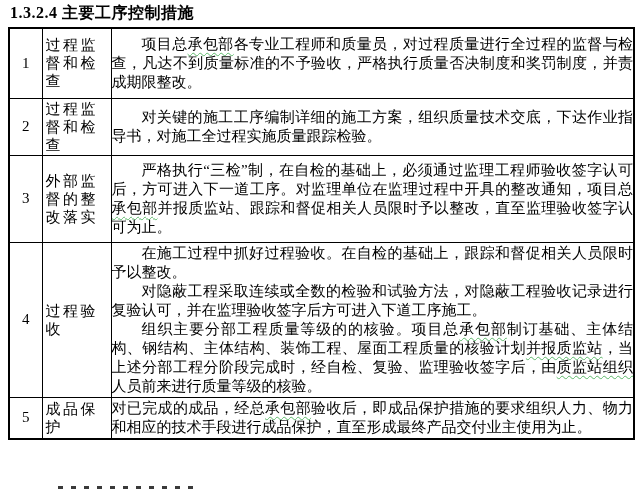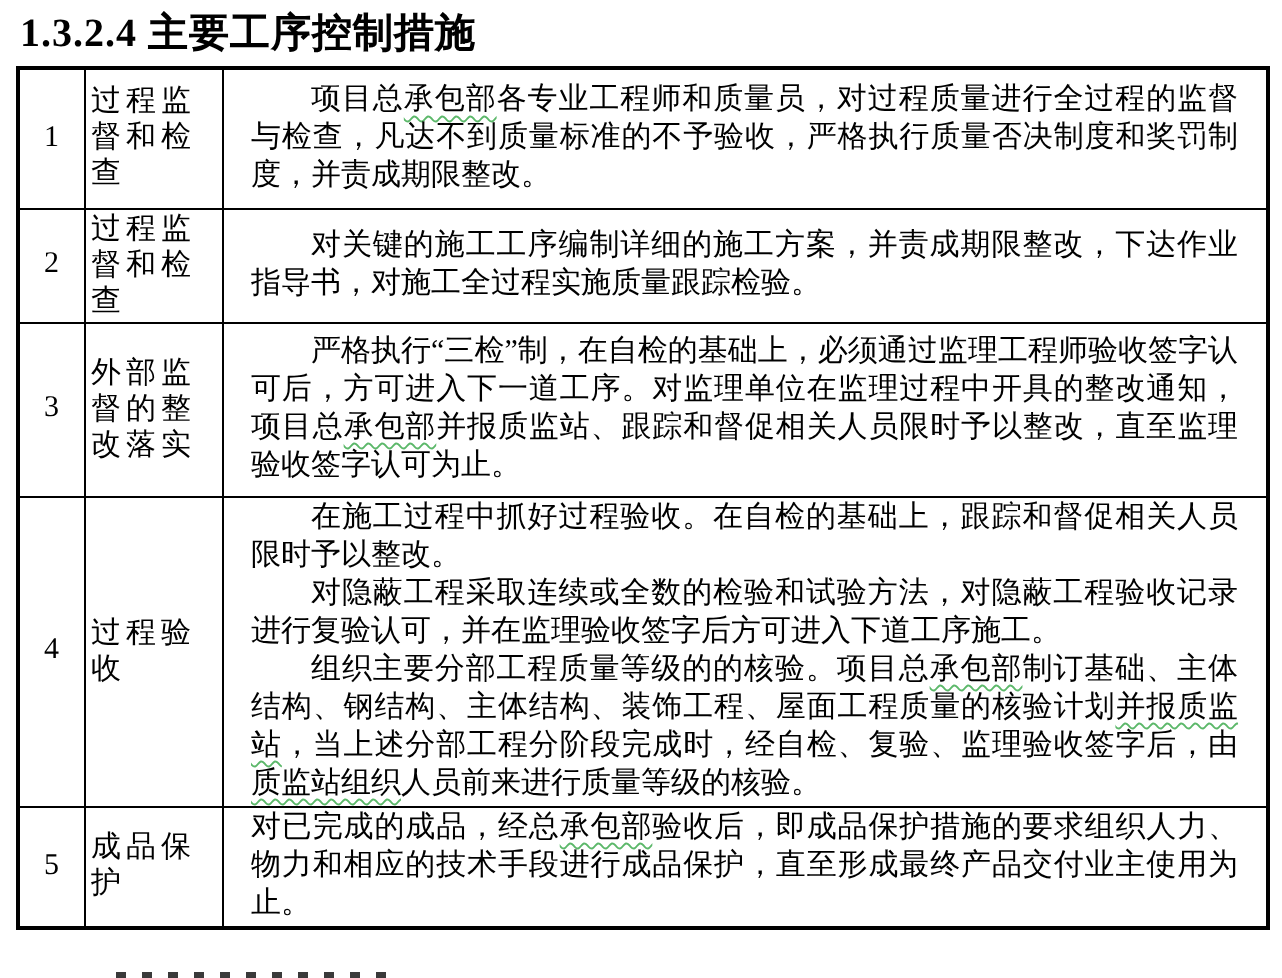--- a/index.html
+++ b/index.html
@@ -6,21 +6,21 @@
   .page{
     position:relative;
     width:641px;height:489px;
     overflow:hidden;
     background:#fff;
     font-family:"Liberation Serif","DejaVu Serif",serif;
     color:#000;
   }
   .doc-title{
     margin:3px 0 3px 10px;
-    font-size:20px;
+    font-size:16px;
     font-weight:bold;
     letter-spacing:0.5px;
   }
   table.ctrl{
     border-collapse:collapse;
     table-layout:fixed;
     margin-left:8px;
     width:627px;
     border:2px solid #000;
   }
@@ -40,21 +40,21 @@
   }
   tr.hdr{height:51px;}
   th.h-point{white-space:pre-line;line-height:17px;}
   td.no{text-align:center;}
   td.point{
     padding:1px 3px;
     letter-spacing:2.5px;
     line-height:18px;
   }
   td.meas{
-    padding:1px 14px;
+    padding:1px 0;
     line-height:19px;
     text-align:justify;
   }
   td.meas p{margin:0;text-indent:2em;}
   td.meas p.noindent{text-indent:0;}
   .sq{
     text-decoration-line:underline;
     text-decoration-style:wavy;
     text-decoration-color:#5cb86a;
     text-decoration-thickness:1px;
@@ -93,21 +93,21 @@
         <td class="point">过程监督和检查</td>
         <td class="meas">
           <p><span>项目总</span><span class="sq">承包部</span><span>各专业工程师和质量员，对过程质量进行全过程的监督与检查，凡达不到质量标准的不予验收，严格执行质量否决制度和奖罚制度，并责成期限整改。</span></p>
         </td>
       </tr>
 
       <tr class="r2">
         <td class="no">2</td>
         <td class="point">过程监督和检查</td>
         <td class="meas">
-          <p><span>对关键的施工工序编制详细的施工方案，并责成期限整改，下达作业指导书，对施工全过程实施质量跟踪检验。</span></p>
+          <p><span>对关键的施工工序编制详细的施工方案，组织质量技术交底，下达作业指导书，对施工全过程实施质量跟踪检验。</span></p>
         </td>
       </tr>
 
       <tr class="r3">
         <td class="no">3</td>
         <td class="point">外部监督的整改落实</td>
         <td class="meas">
           <p><span>严格执行“三检”制，在自检的基础上，必须通过监理工程师验收签字认可后，方可进入下一道工序。对监理单位在监理过程中开具的整改通知，项目总</span><span class="sq">承包部</span><span>并报质监站、跟踪和督促相关人员限时予以整改，直至监理验收签字认可为止。</span></p>
         </td>
       </tr>

